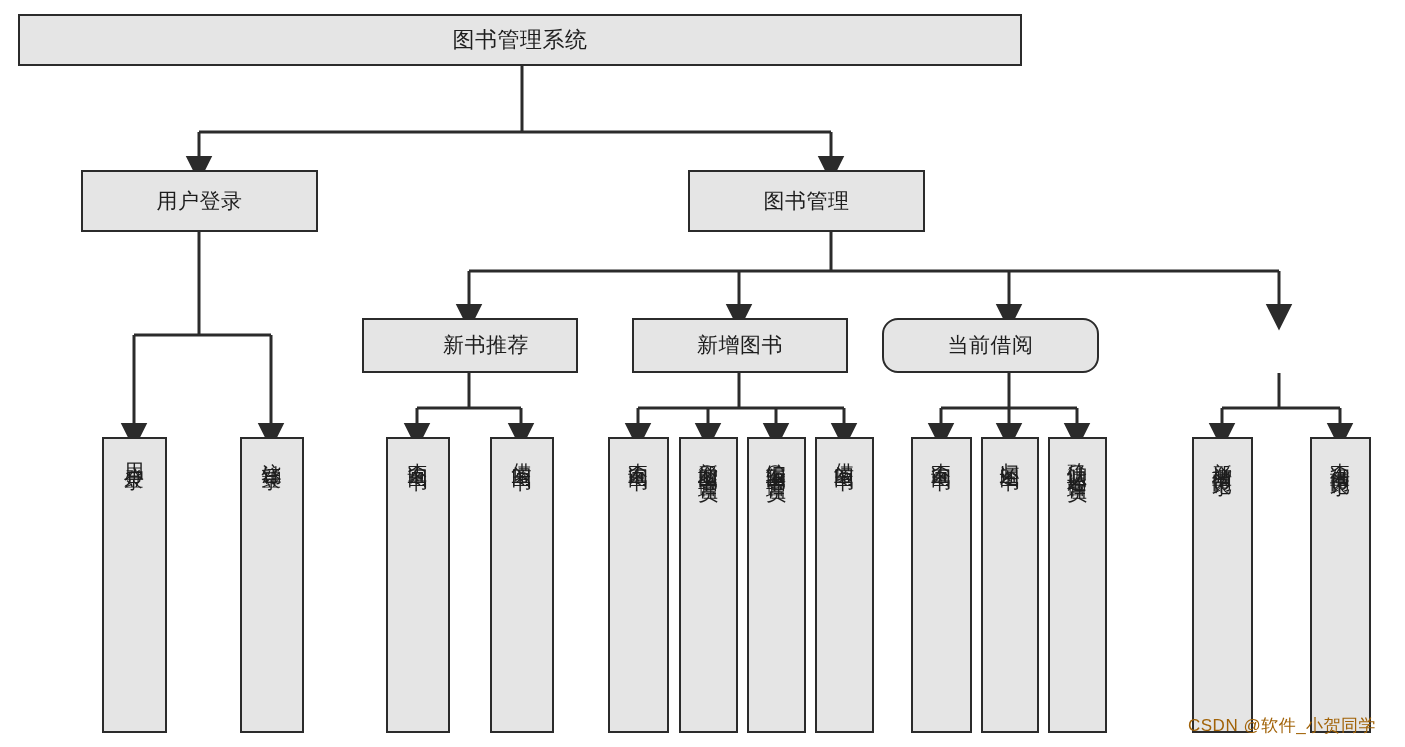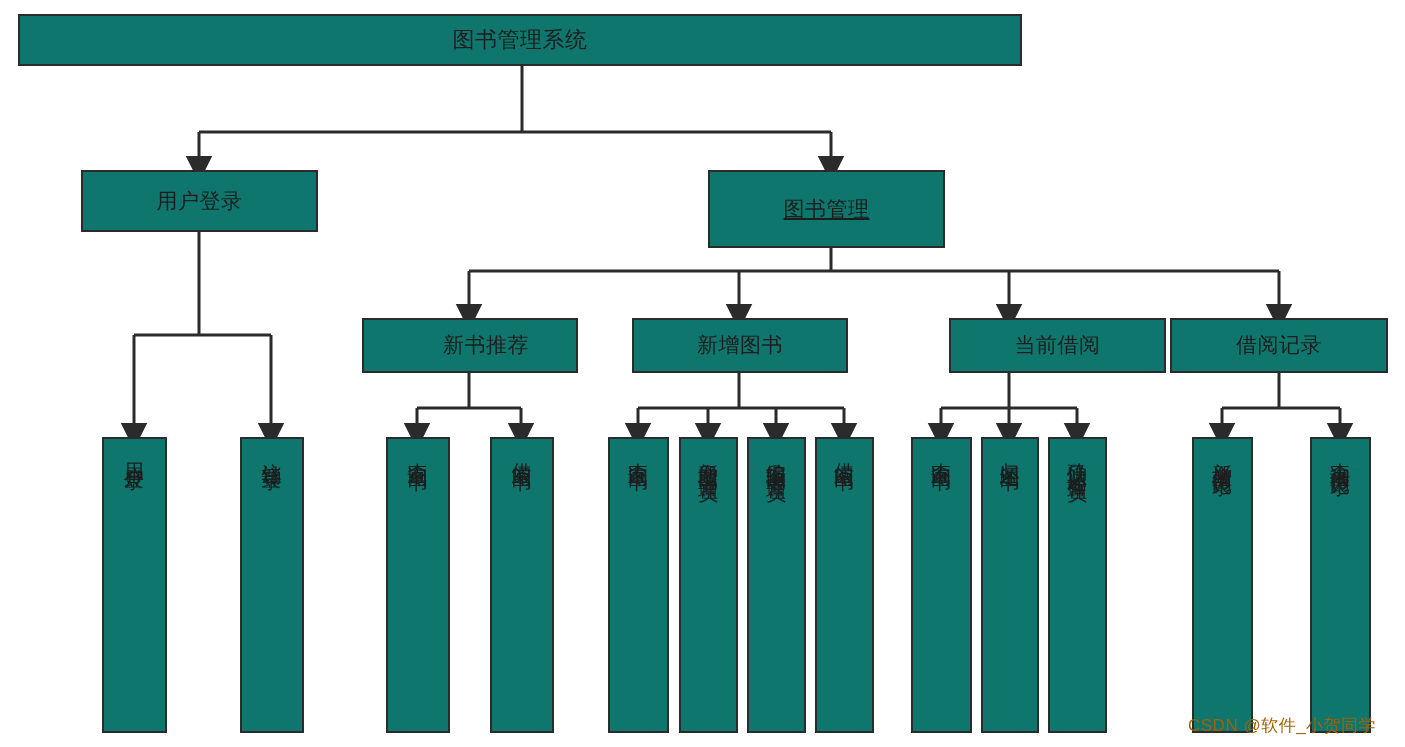--- a/index.html
+++ b/index.html
@@ -21,21 +21,21 @@
     position: absolute;
     left: 0;
     top: 0;
     width: 1405px;
     height: 747px;
     pointer-events: none;
   }
   .node {
     position: absolute;
     box-sizing: border-box;
-    background: #0f766e;
+    background: #e5e5e5;
     border: 2px solid #2b2b2b;
     display: flex;
     align-items: center;
     justify-content: center;
     color: #1d1d1d;
   }
   .node-label {
     display: block;
     text-align: center;
     line-height: 1.18;
@@ -122,35 +122,32 @@
     </g>
   </svg>
 
   <div class="node horizontal root" style="left:18px; top:14px; width:1004px; height:52px;">
     <span class="node-label">图书管理系统</span>
   </div>
 
   <div class="node horizontal" style="left:81px; top:170px; width:237px; height:62px;">
     <span class="node-label">用户登录</span>
   </div>
-  <div class="node horizontal" style="left:708px; top:170px; width:237px; height:78px;text-decoration:underline;">
+  <div class="node horizontal" style="left:688px; top:170px; width:237px; height:62px;">
     <span class="node-label">图书管理</span>
   </div>
 
   <div class="node horizontal" style="left:362px; top:318px; width:216px; height:55px;padding-left:32px;">
     <span class="node-label">新书推荐</span>
   </div>
   <div class="node horizontal" style="left:632px; top:318px; width:216px; height:55px;">
     <span class="node-label">新增图书</span>
   </div>
-  <div class="node horizontal" style="left:949px; top:318px; width:217px; height:55px;">
+  <div class="node horizontal" style="left:882px; top:318px; width:217px; height:55px;border-radius:16px;">
     <span class="node-label">当前借阅</span>
-  </div>
-  <div class="node horizontal" style="left:1170px; top:318px; width:218px; height:55px;">
-    <span class="node-label">借阅记录</span>
   </div>
 
   <div class="node vertical" style="left:102px; top:437px; width:65px; height:296px;">
     <span class="node-label">用户登录</span>
   </div>
   <div class="node vertical" style="left:240px; top:437px; width:64px; height:296px;">
     <span class="node-label">注销登录</span>
   </div>
 
   <div class="node vertical" style="left:386px; top:437px; width:64px; height:296px;">

